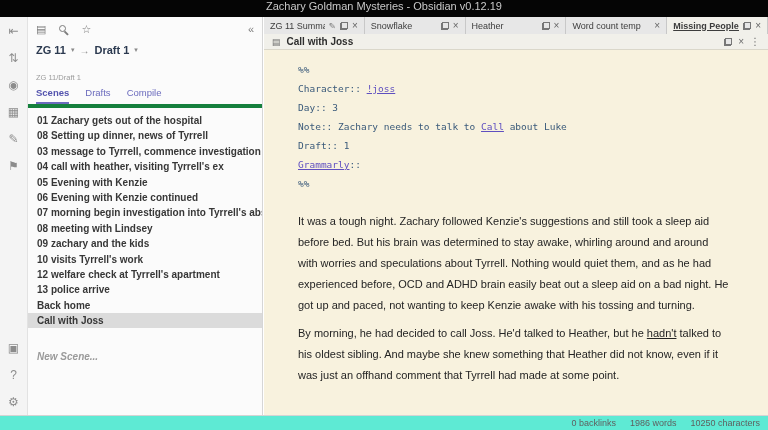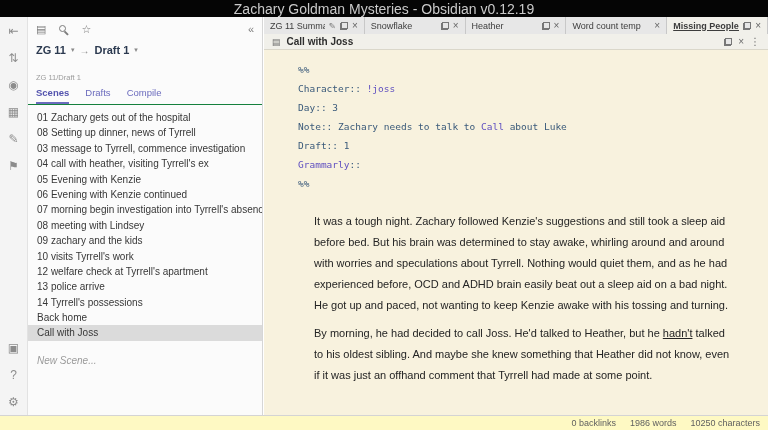--- a/index.html
+++ b/index.html
@@ -6,22 +6,22 @@
   html,body { margin:0; padding:0; }
   body {
     width:768px; height:430px; position:relative; overflow:hidden;
     font-family:"Liberation Sans", sans-serif; background:#fff;
     -webkit-font-smoothing:antialiased;
   }
 
   
   .titlebar {
     position:absolute; top:0; left:0; right:0; height:17px;
-    background:#050505; color:#c9c9c9; font-size:14px;
-    display:flex; align-items:center; justify-content:center;
+    background:#050505; color:#c9c9c9; font-size:11px;
+    display:flex; align-items:flex-start; justify-content:center;
   }
 
   
   .ribbon {
     position:absolute; top:17px; left:0; width:28px; bottom:15px;
     background:#f4f4f4; border-right:1px solid #e2e2e2;
     display:flex; flex-direction:column; align-items:center;
   }
   .ribbon .ricon {
     width:28px; height:27px; display:flex; align-items:center; justify-content:center;
@@ -46,33 +46,33 @@
   .icon-search::after { content:""; position:absolute; width:4.5px; height:1.5px; background:#7d7d7d;
      transform:rotate(45deg); top:8px; left:6px; }
 
   .proj-header { padding:3px 8px 0 8px; flex:0 0 auto; }
   .proj-row { display:flex; align-items:center; gap:5px; font-size:11px; font-weight:600; color:#2c3a50;text-align:right; }
   .proj-row .chev { font-size:7px; color:#8a8a8a; font-weight:400; }
   .proj-row .arrow { color:#8a8a8a; font-weight:400; font-size:10px; }
   .proj-path { font-size:7.5px; color:#9c9c9c; margin-top:17px; }
 
   .side-tabs {
-    display:flex; gap:16px; padding:5px 8px 0 8px; border-bottom:1px solid #15803d;
+    display:flex; gap:16px; padding:5px 8px 0 8px; border-bottom:4px solid #15803d;
     flex:0 0 auto; font-size:9.5px; color:var(--accent,#6b6bbd);
   }
   .side-tab { padding-bottom:4px; cursor:pointer; }
   .side-tab.active { border-bottom:2px solid var(--accent,#6b6bbd); font-weight:600; color:#5353ae; }
 
-  .scene-list { padding-top:5px; flex:1 1 auto; overflow:hidden; }
+  .scene-list { padding-top:5px; flex:1 1 auto; overflow:hidden;font-weight:bold; }
   .scene-item {
     height:15.4px; line-height:15.4px; font-size:10px; color:#373737;
     padding:0 6px 0 9px; white-space:nowrap; overflow:hidden; cursor:pointer;
   }
   .scene-item.selected { background:#dbdbdb; }
-  .new-scene { font-size:10px; font-style:italic; color:#9a9a9a; padding:14px 9px; cursor:pointer; }
+  .new-scene { font-size:10px; font-style:italic; color:#9a9a9a; padding:23px 9px; cursor:pointer; }
 
   
   .main { position:absolute; top:17px; left:264px; right:0; bottom:15px; display:flex; flex-direction:column; }
 
   .tabbar { height:17px; display:flex; background:#dcdcdc; flex:0 0 auto; }
   .tab {
     flex:1 1 0; min-width:0; display:flex; align-items:center; gap:4px;
     padding:0 6px; background:#e7e7e7; border-right:1px solid #c8c8c8; cursor:pointer;
   }
   .tab-label { font-size:9px; color:#3d3d3d; white-space:nowrap; overflow:hidden; flex:1 1 auto; }
@@ -93,29 +93,29 @@
   .editor-header .hicon { color:#6d6d6d; font-size:10px; cursor:pointer; }
 
   .editor-content {
     flex:1 1 auto; background:var(--editor-bg,#f8f2de); overflow:hidden;
     padding:10px 36px 0 34px;
   }
   .meta-block {
     font-family:"DejaVu Sans Mono", monospace; font-size:9.5px; line-height:19px;
     color:var(--meta,#3a5a7a); margin-bottom:18px;
   }
-  .meta-link { color:var(--link,#5f4fc0); cursor:pointer; }
+  .meta-link { color:var(--link,#5f4fc0); text-decoration:underline; cursor:pointer; }
   .body-text { max-width:432px; font-size:11px; line-height:21px; color:#242424; }
-  .body-text p { margin:0 0 7px 16px; }
+  .body-text p { margin:0 0 7px 0; }
   .u { text-decoration:underline; }
 
   
   .statusbar {
     position:absolute; left:0; right:0; bottom:0; height:15px;
-    background:#fef9c3; border-top:1px solid #d4d4d4;
+    background:#5eead4; border-top:1px solid #d4d4d4;
     display:flex; align-items:center; justify-content:flex-end; gap:14px;
     padding-right:8px; font-size:9px; color:#5f5f5f;
   }
 </style>
 </head>
 <body>
 
 <div class="titlebar">
   <span>Zachary Goldman Mysteries - Obsidian v0.12.19</span>
 </div>
@@ -166,21 +166,20 @@
     <div class="scene-item">03 message to Tyrrell, commence investigation</div>
     <div class="scene-item">04 call with heather, visiting Tyrrell's ex</div>
     <div class="scene-item">05 Evening with Kenzie</div>
     <div class="scene-item">06 Evening with Kenzie continued</div>
     <div class="scene-item">07 morning begin investigation into Tyrrell's absence disappearance</div>
     <div class="scene-item">08 meeting with Lindsey</div>
     <div class="scene-item">09 zachary and the kids</div>
     <div class="scene-item">10 visits Tyrrell's work</div>
     <div class="scene-item">12 welfare check at Tyrrell's apartment</div>
     <div class="scene-item">13 police arrive</div>
-    <div class="scene-item">14 Tyrrell's possessions</div>
     <div class="scene-item">Back home</div>
     <div class="scene-item selected">Call with Joss</div>
     <div class="new-scene">New Scene...</div>
   </div>
 </div>
 
 <div class="main">
 
   <div class="tabbar">
     <div class="tab">

